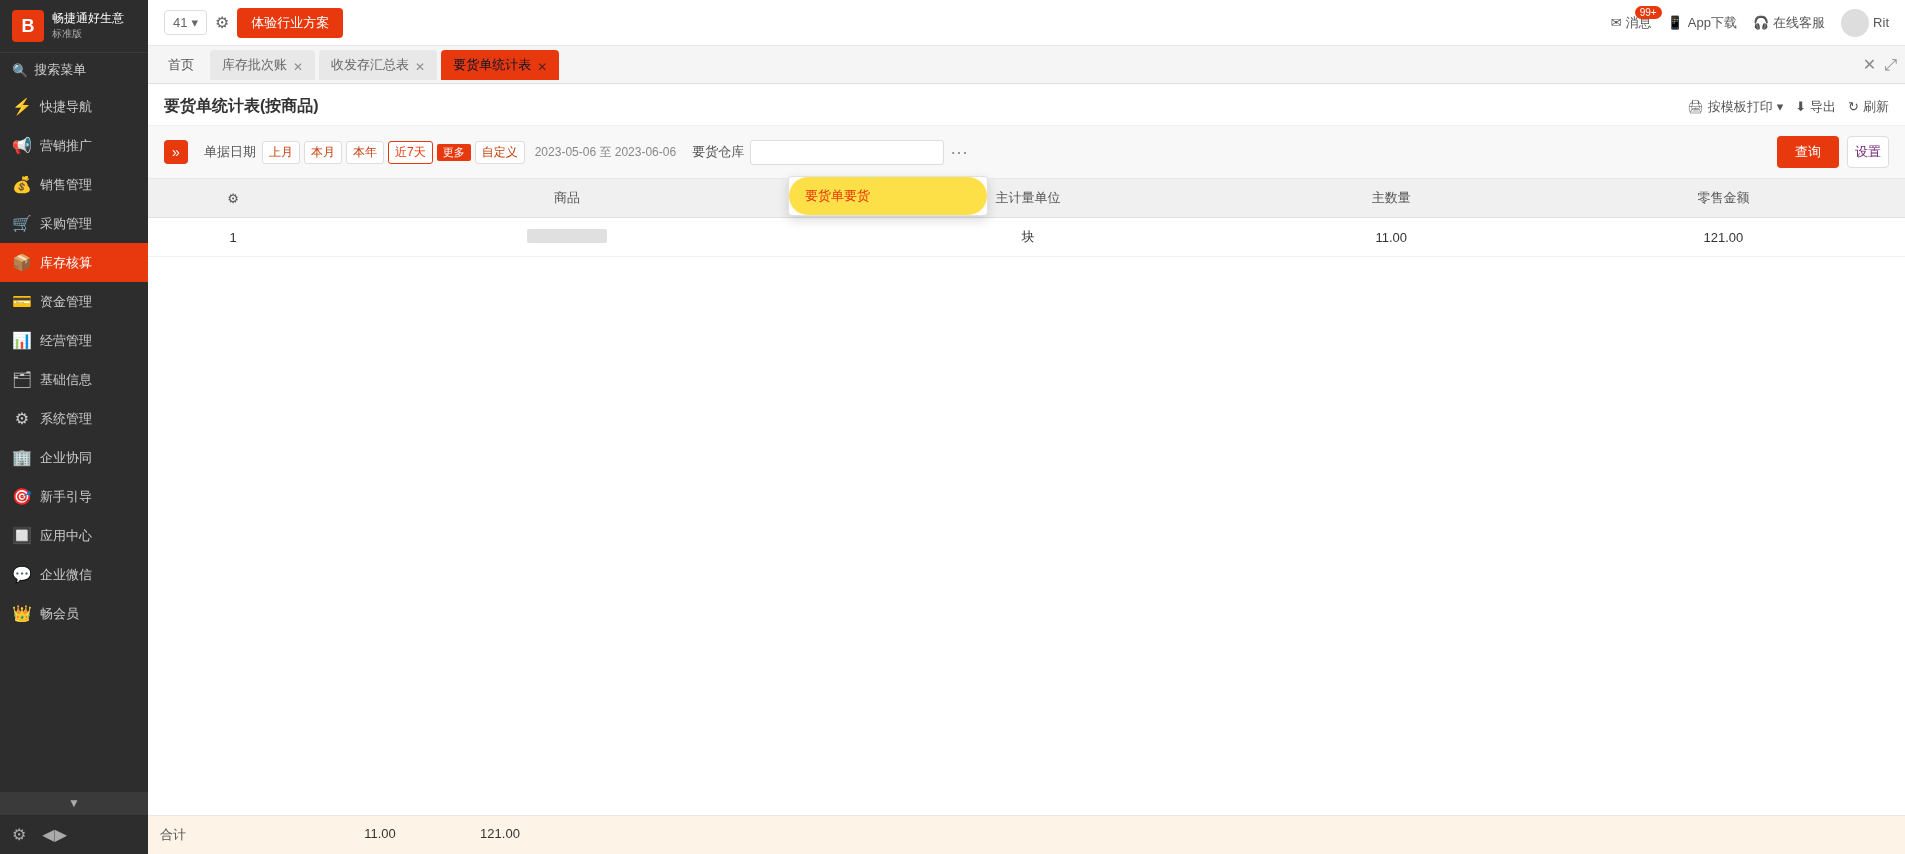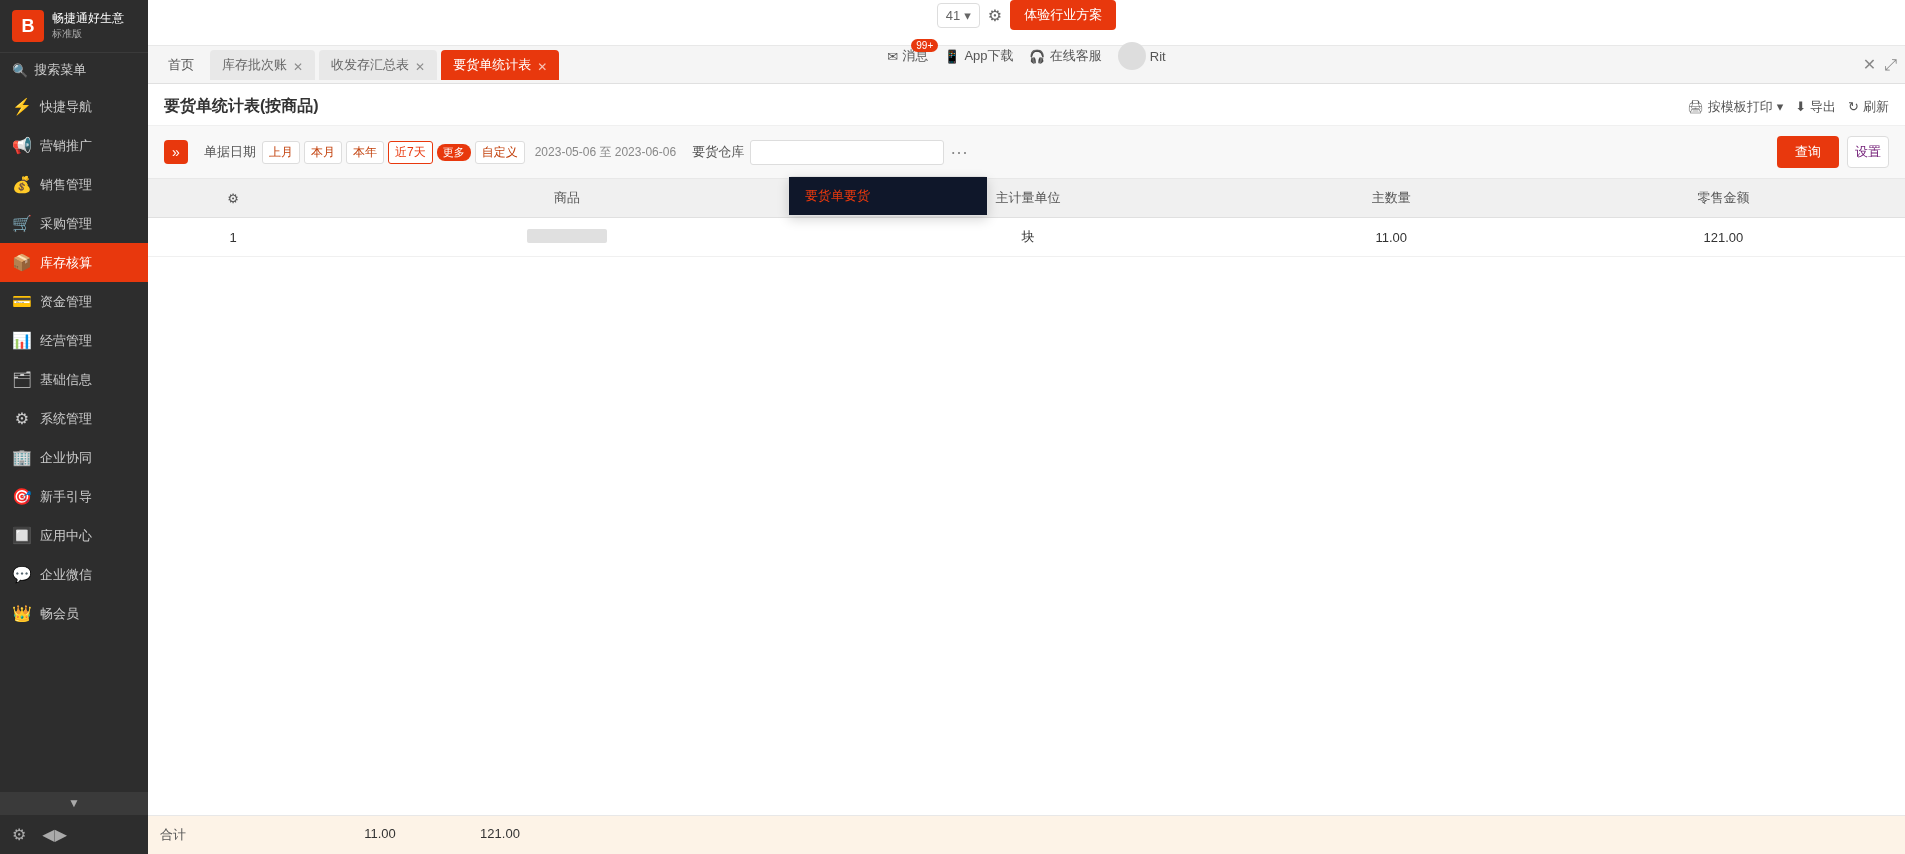--- a/index.html
+++ b/index.html
@@ -92,21 +92,20 @@
     
     .topbar {
       background: #fff;
       display: flex;
       align-items: center;
       padding: 0 16px;
       height: 46px;
       border-bottom: 1px solid #e8e8e8;
       gap: 12px;
       flex-shrink: 0;
-      flex-direction: column;
     }
     .topbar-left { display: flex; align-items: center; gap: 8px; flex: 1; }
     .topbar-selector {
       display: flex;
       align-items: center;
       border: 1px solid #ddd;
       border-radius: 4px;
       padding: 4px 8px;
       gap: 4px;
       cursor: pointer;
@@ -157,21 +156,21 @@
       padding: 6px 12px;
       border-radius: 4px 4px 0 0;
       cursor: pointer;
       font-size: 13px;
       color: #666;
       background: #e8e8e8;
       white-space: nowrap;
     }
     .tab.active {
       background: #e8380d;
-      color: #ffffff;
+      color: #0f172a;
     }
     .tab-home { background: transparent; color: #555; }
     .tab-close { font-size: 12px; cursor: pointer; margin-left: 2px; opacity: 0.7; }
     .tabs-actions { margin-left: auto; display: flex; align-items: center; gap: 8px; }
     .tabs-action-btn { cursor: pointer; color: #888; font-size: 16px; }
 
     
     .page-content {
       flex: 1;
       background: #fff;
@@ -236,21 +235,21 @@
       border-radius: 3px;
       cursor: pointer;
       font-size: 12px;
       color: #c2410c;
       background: #fff;
     }
     .date-btn.active { color: #e8380d; border-color: #e8380d; }
     .date-badge {
       background: #e8380d;
       color: #fff;
-      border-radius: 8px;
+      border-radius: 2px;
       font-size: 11px;
       padding: 1px 6px;
       cursor: pointer;
     }
     .date-range { font-size: 12px; color: #888; margin-left: 4px; }
 
     .filter-select-wrapper {
       position: relative;
       display: flex;
       align-items: center;
@@ -309,21 +308,21 @@
       box-shadow: 0 4px 12px rgba(0,0,0,0.15);
       z-index: 100;
       min-width: 200px;
     }
     .dropdown-item {
       padding: 10px 16px;
       cursor: pointer;
       font-size: 13px;
       color: #333;
     }
-    .dropdown-item.selected { background: #0f172a; color: #e8380d; }
+    .dropdown-item.selected { background: #fde047; color: #e8380d; border-radius: 19px; }
 
     
     .table-container {
       flex: 1;
       overflow: auto;
     }
     table {
       width: 100%;
       border-collapse: collapse;
       font-size: 13px;

